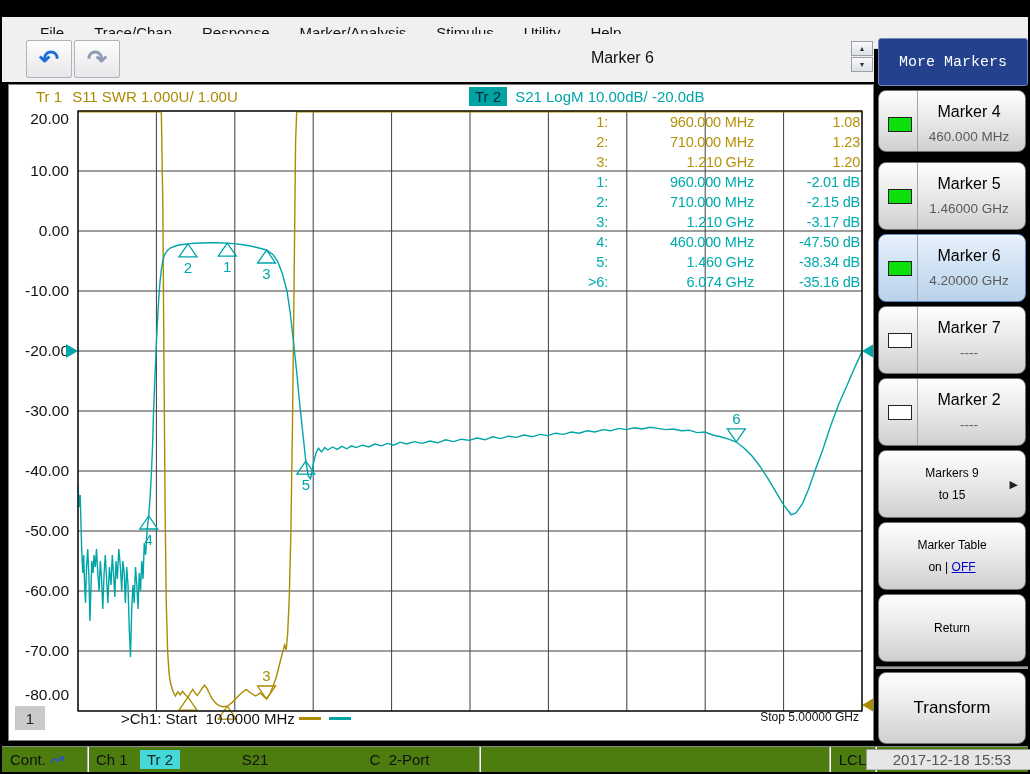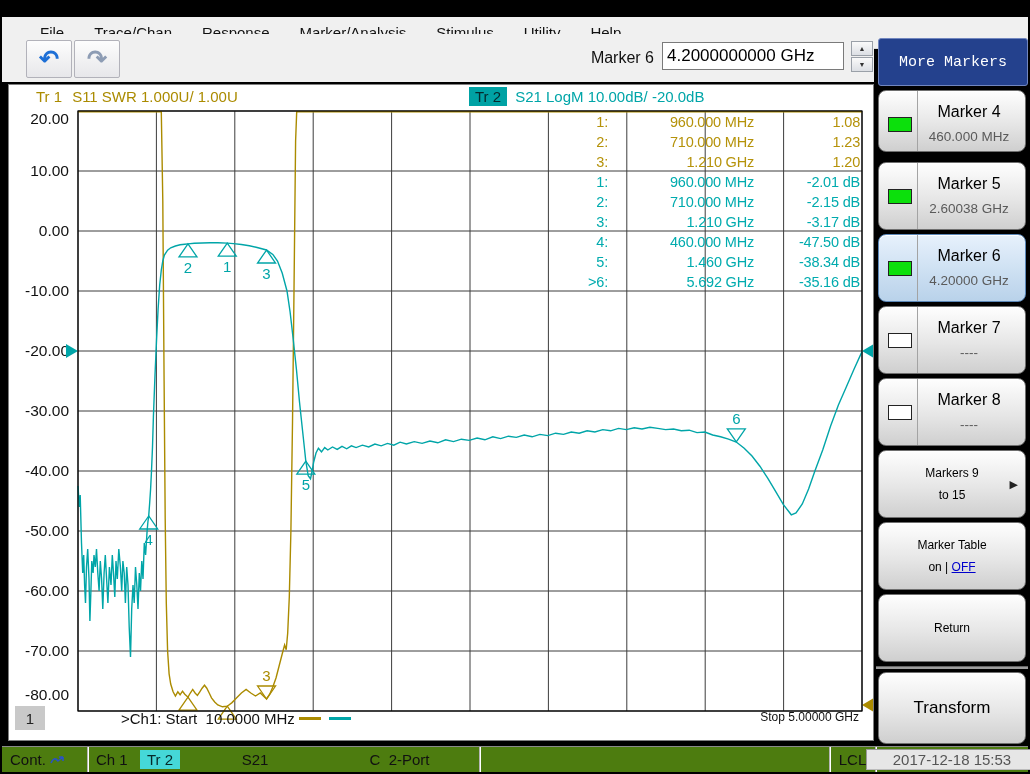--- a/index.html
+++ b/index.html
@@ -86,21 +86,20 @@
   </div>
 
   <div class="toolbar">
     <div class="tbtn undo">
         <span>↶</span>
       </div>
     <div class="tbtn redo">
         <span>↷</span>
       </div>
     <div class="mk-label">Marker 6</div>
-    <input class="mk-input" value="4.2000000000 GHz" style="">
     <div class="spinner">
       <div class="sp up">▲</div>
       <div class="sp dn">▼</div>
     </div>
   </div>
 
   <div class="more-markers">More Markers</div>
 
   <div class="plot-panel">
     <svg id="chart-svg" viewBox="0 0 864 655">
@@ -168,61 +167,61 @@
 
     <div class="readout">
       <div class="ro-row tr1"><span class="ro-i">1:</span><span class="ro-f">960.000 MHz</span><span class="ro-v">1.08</span></div>
       <div class="ro-row tr1"><span class="ro-i">2:</span><span class="ro-f">710.000 MHz</span><span class="ro-v">1.23</span></div>
       <div class="ro-row tr1"><span class="ro-i">3:</span><span class="ro-f">1.210 GHz</span><span class="ro-v">1.20</span></div>
       <div class="ro-row tr2"><span class="ro-i">1:</span><span class="ro-f">960.000 MHz</span><span class="ro-v">-2.01 dB</span></div>
       <div class="ro-row tr2"><span class="ro-i">2:</span><span class="ro-f">710.000 MHz</span><span class="ro-v">-2.15 dB</span></div>
       <div class="ro-row tr2"><span class="ro-i">3:</span><span class="ro-f">1.210 GHz</span><span class="ro-v">-3.17 dB</span></div>
       <div class="ro-row tr2"><span class="ro-i">4:</span><span class="ro-f">460.000 MHz</span><span class="ro-v">-47.50 dB</span></div>
       <div class="ro-row tr2"><span class="ro-i">5:</span><span class="ro-f">1.460 GHz</span><span class="ro-v">-38.34 dB</span></div>
-      <div class="ro-row tr2"><span class="ro-i">&gt;6:</span><span class="ro-f">5.692 GHz</span><span class="ro-v">-35.16 dB</span></div>
+      <div class="ro-row tr2"><span class="ro-i">&gt;6:</span><span class="ro-f">6.074 GHz</span><span class="ro-v">-35.16 dB</span></div>
     </div>
 
     <div class="ch-badge">1</div>
     <div class="stim-start"><span>&gt;Ch1: Start  10.0000 MHz</span><span class="legend-dash" style="background:#ab8b00"></span><span class="legend-dash" style="background:#00a5a8"></span></div>
     <div class="stim-stop">Stop 5.00000 GHz</div>
   </div>
 
   <div class="skey" style="top:90px;height:62px;">
     <div class="mk-led-zone">
         <div class="mk-led led-on"></div>
       </div>
     <div class="mk-title">Marker 4</div>
     <div class="mk-value">460.000 MHz</div>
   </div>
   <div class="skey" style="top:162px;height:68px;">
     <div class="mk-led-zone">
         <div class="mk-led led-on"></div>
       </div>
     <div class="mk-title">Marker 5</div>
-    <div class="mk-value">2.60038 GHz</div>
+    <div class="mk-value">1.46000 GHz</div>
   </div>
   <div class="skey selected" style="top:234px;height:68px;">
     <div class="mk-led-zone">
         <div class="mk-led led-on"></div>
       </div>
     <div class="mk-title">Marker 6</div>
     <div class="mk-value">4.20000 GHz</div>
   </div>
   <div class="skey" style="top:306px;height:68px;">
     <div class="mk-led-zone">
         <div class="mk-led led-off"></div>
       </div>
     <div class="mk-title">Marker 7</div>
     <div class="mk-value">----</div>
   </div>
   <div class="skey" style="top:378px;height:68px;">
     <div class="mk-led-zone">
         <div class="mk-led led-off"></div>
       </div>
-    <div class="mk-title">Marker 8</div>
+    <div class="mk-title">Marker 2</div>
     <div class="mk-value">----</div>
   </div>
   <div class="skey" style="top:450px;height:68px;">
     <div class="skey-center">
         <span>Markers 9</span>
         <span>to 15</span>
       </div>
     <span class="sub-arrow">▶</span>
   </div>
   <div class="skey" style="top:522px;height:68px;">

